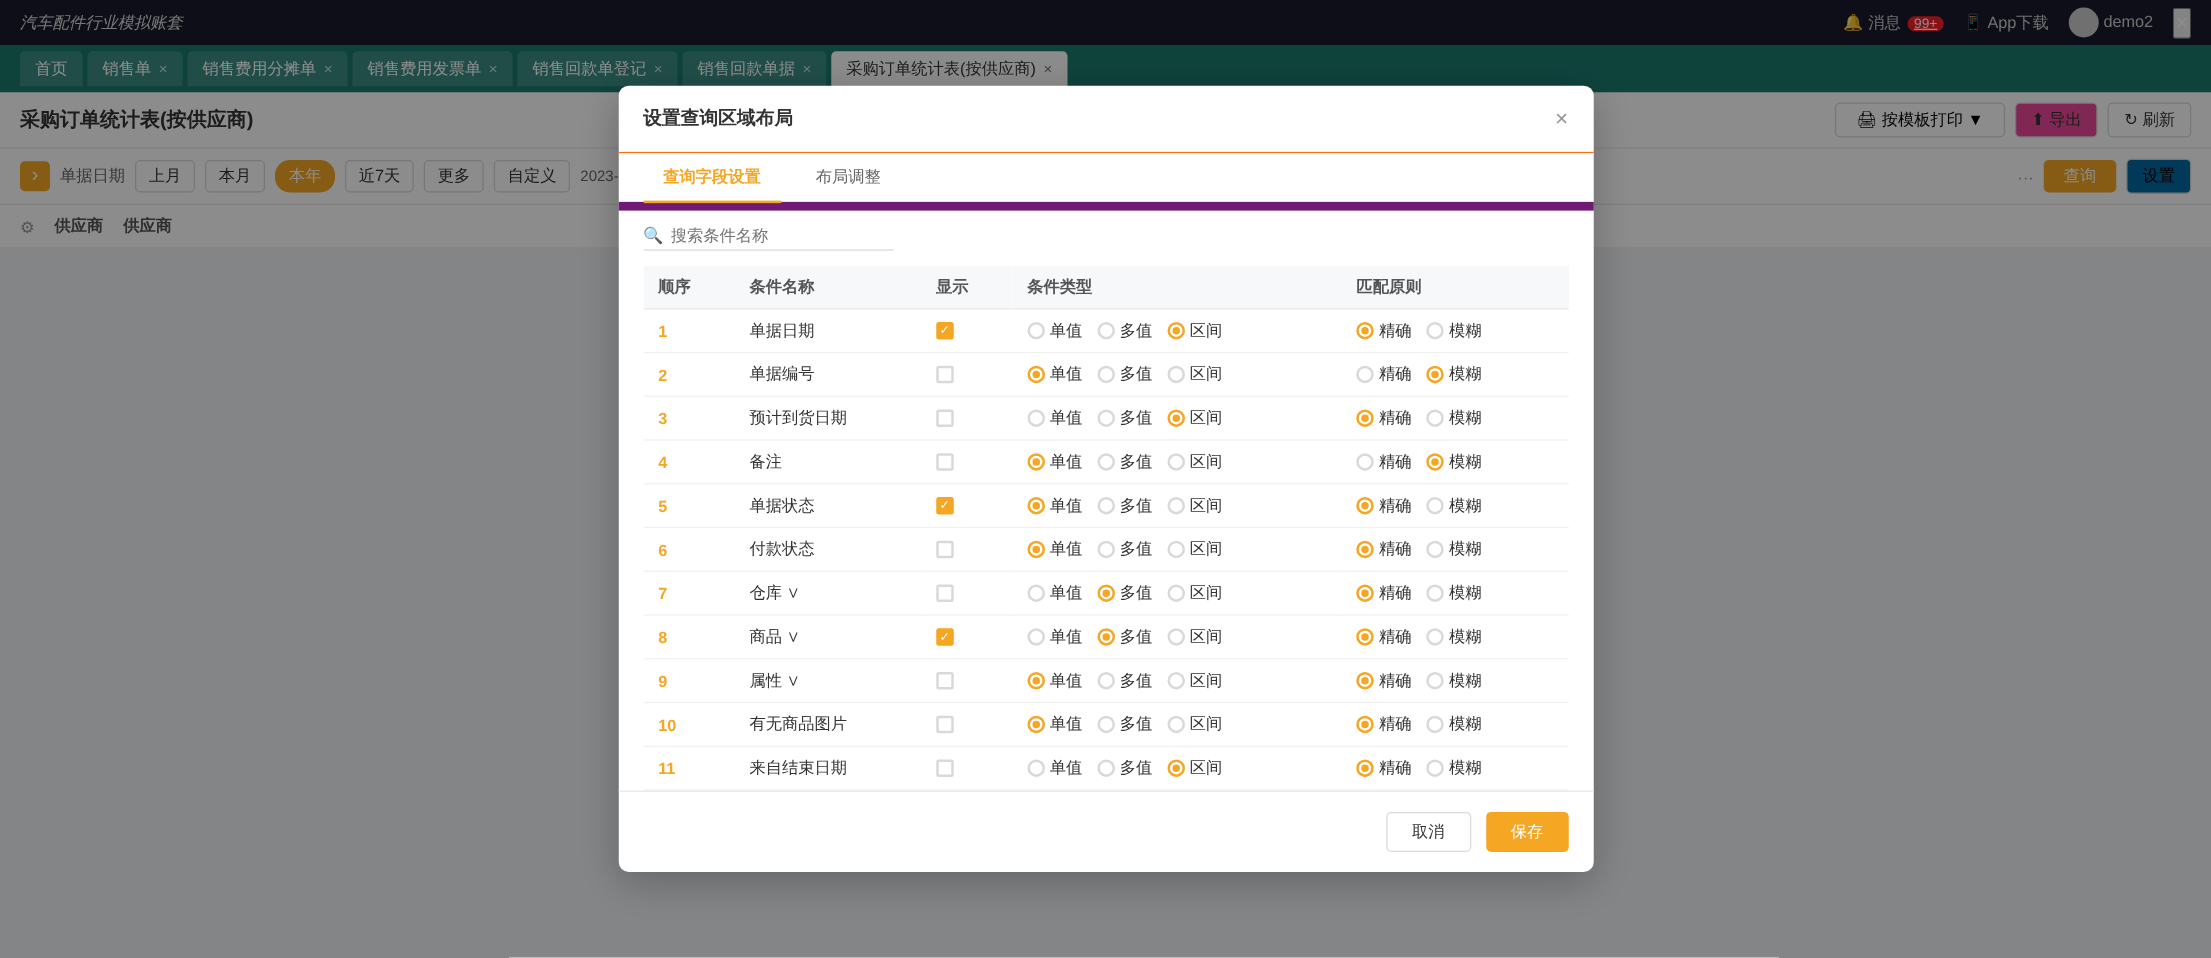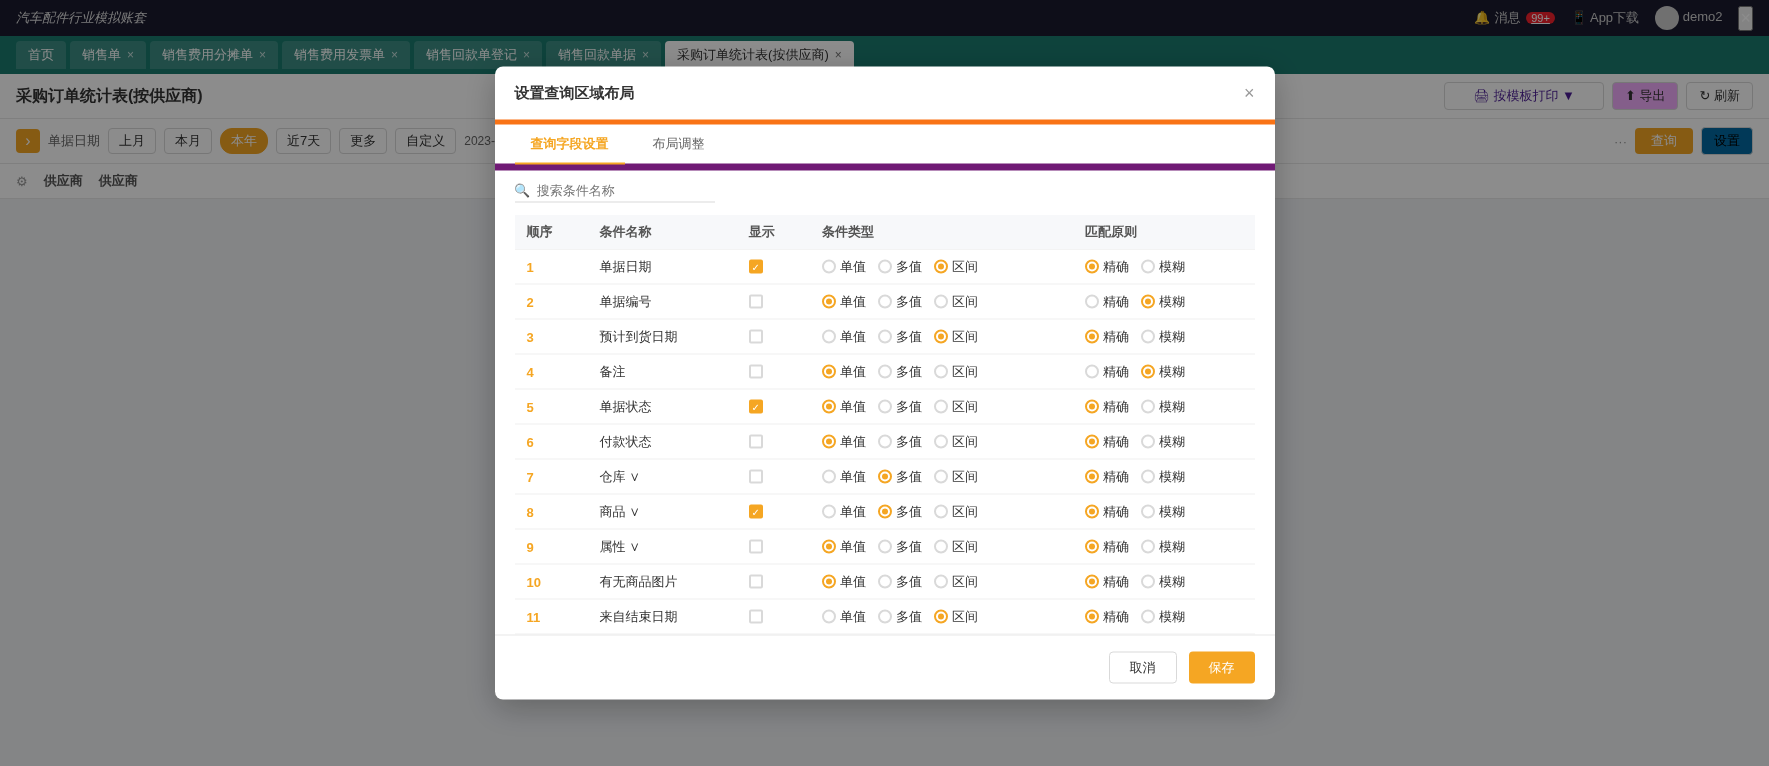--- a/index.html
+++ b/index.html
@@ -48,22 +48,22 @@
     .page-header {
       background: #fff;
       padding: 8px 16px;
       display: flex;
       align-items: center;
       justify-content: space-between;
       border-bottom: 1px solid #e8e8e8;
     }
     .page-title { font-size: 16px; font-weight: bold; color: #333; }
     .page-actions { display: flex; gap: 8px; align-items: center; }
-    .btn-print { border: 1px solid #d9d9d9; background: #fff; padding: 4px 28px; border-radius: 4px; cursor: pointer; font-size: 13px; color: #4c1d95; }
-    .btn-export { border: 1px solid #d9d9d9; background: #f0abfc; padding: 4px 12px; border-radius: 4px; cursor: pointer; font-size: 13px; color: #333; text-align: center; }
+    .btn-print { border: 1px solid #d9d9d9; background: #fff; padding: 4px 16px; border-radius: 4px; cursor: pointer; font-size: 13px; color: #000000; }
+    .btn-export { border: 1px solid #d9d9d9; background: #ec4899; padding: 4px 12px; border-radius: 4px; cursor: pointer; font-size: 13px; color: #333; text-align: center; }
     .btn-refresh { border: 1px solid #d9d9d9; background: #fff; padding: 4px 12px; border-radius: 4px; cursor: pointer; font-size: 13px; color: #333; }
 
     
     .filter-bar {
       background: #fff;
       padding: 8px 16px;
       display: flex;
       align-items: center;
       gap: 8px;
       border-bottom: 1px solid #e8e8e8;
@@ -105,21 +105,21 @@
       border-radius: 8px;
       width: 780px;
       max-height: 680px;
       z-index: 200;
       display: flex;
       flex-direction: column;
       box-shadow: 0 8px 32px rgba(0,0,0,0.25);
     }
     .modal-header {
       padding: 16px 20px;
-      border-bottom: 5px solid #f97316;
+      border-bottom: 1px solid #f97316;
       display: flex;
       align-items: center;
       justify-content: space-between;
     }
     .modal-title { font-size: 15px; font-weight: bold; color: #333; }
     .modal-close { cursor: pointer; color: #999; font-size: 18px; background: none; border: none; }
 
     .modal-tabs {
       display: flex;
       padding: 0 20px;

